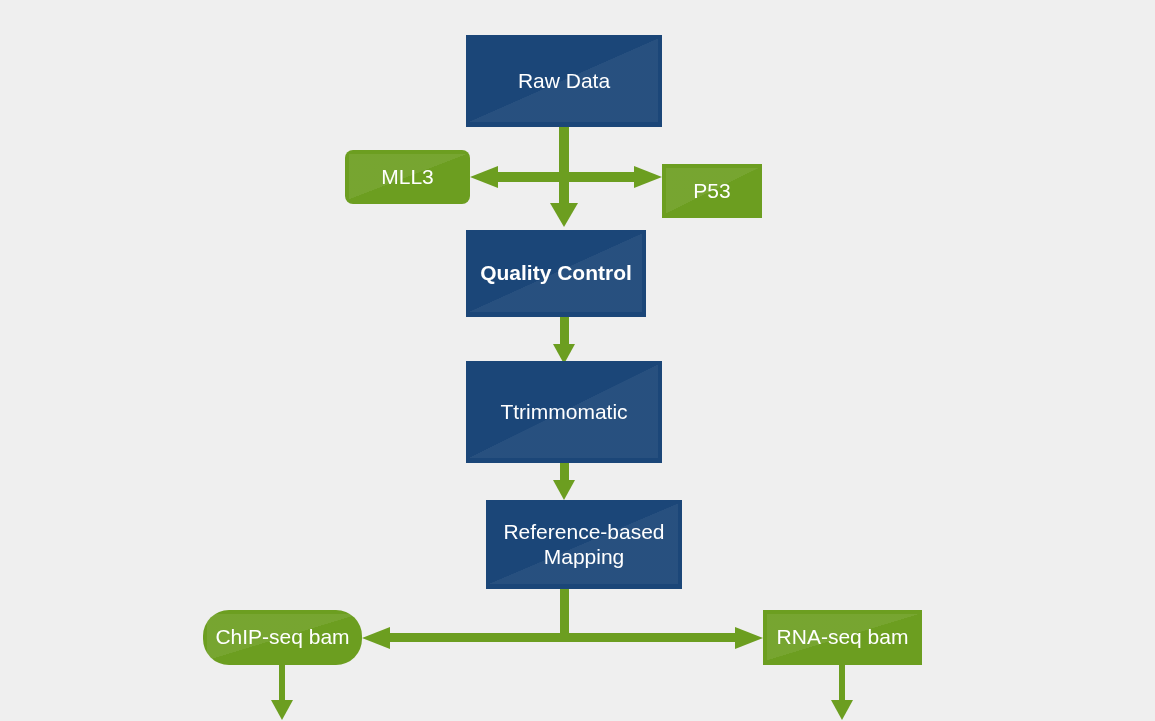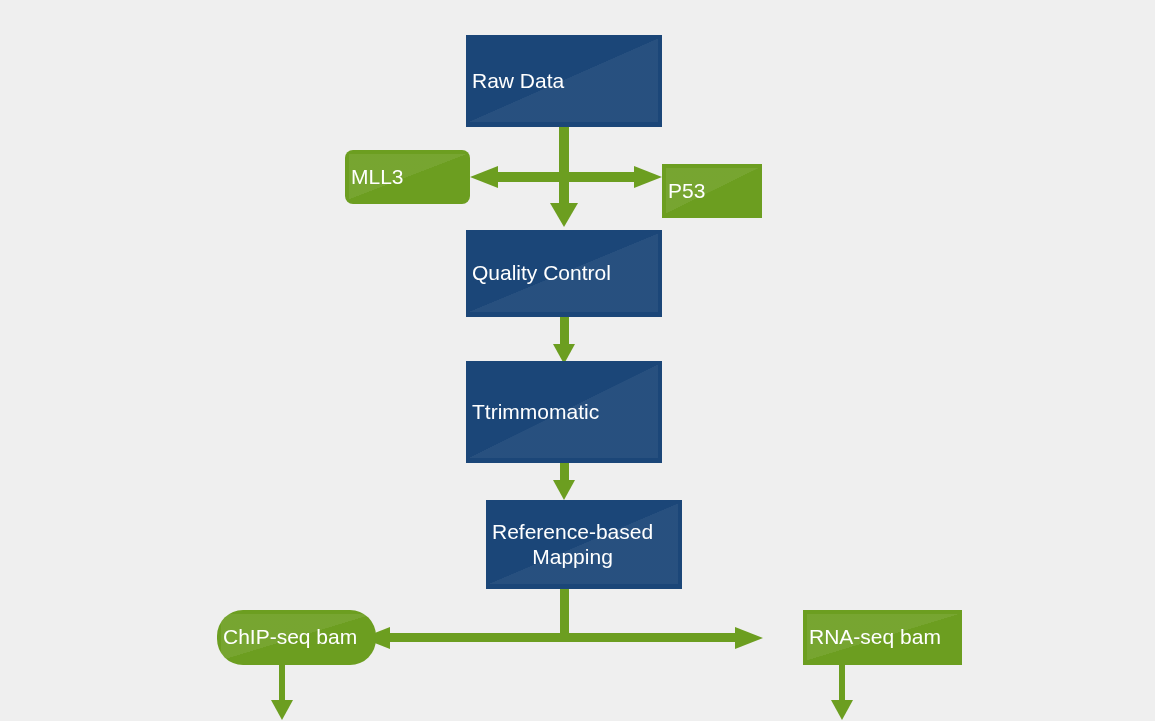--- a/index.html
+++ b/index.html
@@ -19,20 +19,21 @@
     width: 1155px;
     height: 721px;
     background: #efefef;
   }
 
   
   .node {
     position: absolute;
     display: flex;
     align-items: center;
+    justify-content: center;
     text-align: center;
     color: #ffffff;
     box-sizing: border-box;
     overflow: hidden;
     line-height: 1.15;
   }
   .node .label {
     position: relative;
     z-index: 3;
     padding: 0 6px;
@@ -143,34 +144,34 @@
   </div>
 
   <div class="node green" style="left:345px; top:150px; width:125px; height:54px;border-radius:8px;">
     <span class="label">MLL3</span>
   </div>
 
   <div class="node green" style="left:662px; top:164px; width:100px; height:54px;">
     <span class="label">P53</span>
   </div>
 
-  <div class="node blue" style="left:466px; top:230px; width:196px; height:87px;">
+  <div class="node blue" style="left:466px; top:230px; width:180px; height:87px;font-weight:bold;">
     <span class="label">Quality Control</span>
   </div>
 
   <div class="node blue" style="left:466px; top:361px; width:196px; height:102px;">
     <span class="label">Ttrimmomatic</span>
   </div>
 
   <div class="node blue" style="left:466px; top:500px; width:196px; height:89px;margin-left:20px;">
     <span class="label">Reference-based
 Mapping</span>
   </div>
 
-  <div class="node green" style="left:217px; top:610px; width:159px; height:55px;border-radius:26px;">
+  <div class="node green" style="left:203px; top:610px; width:159px; height:55px;border-radius:26px;">
     <span class="label">ChIP-seq bam</span>
   </div>
 
-  <div class="node green" style="left:763px; top:610px; width:159px; height:55px;margin-left:40px;">
+  <div class="node green" style="left:763px; top:610px; width:159px; height:55px;">
     <span class="label">RNA-seq bam</span>
   </div>
 
 </div>
 
 </body></html>

